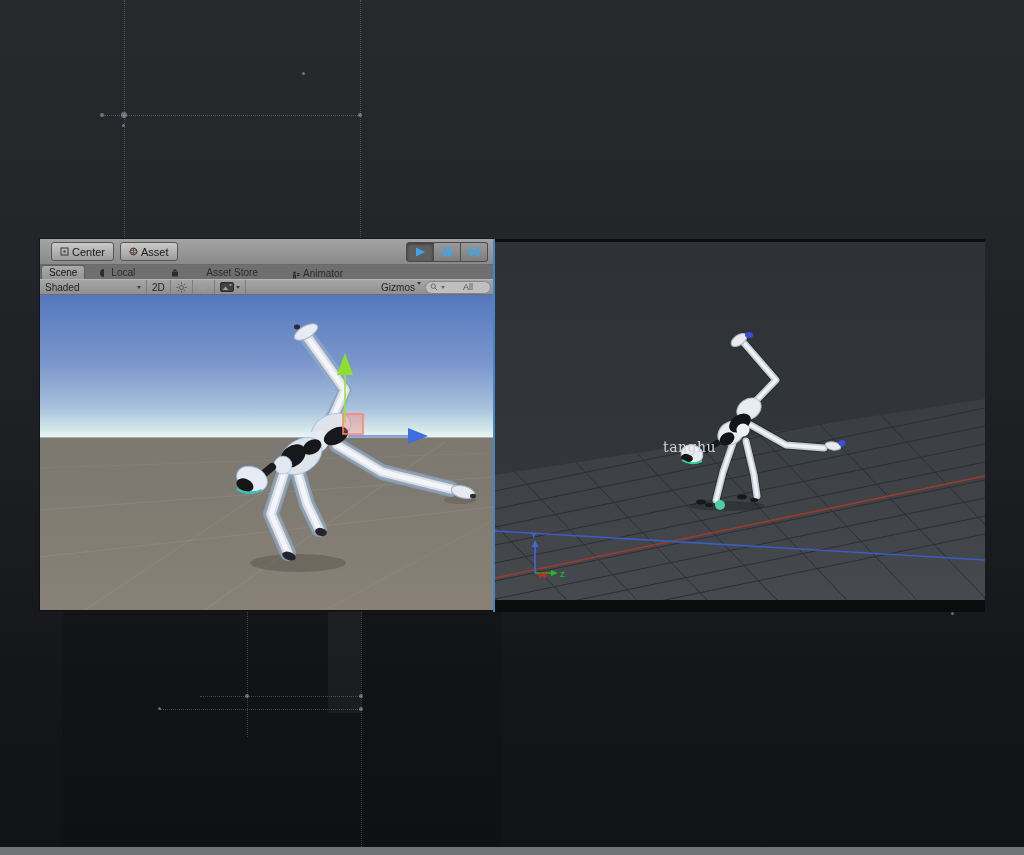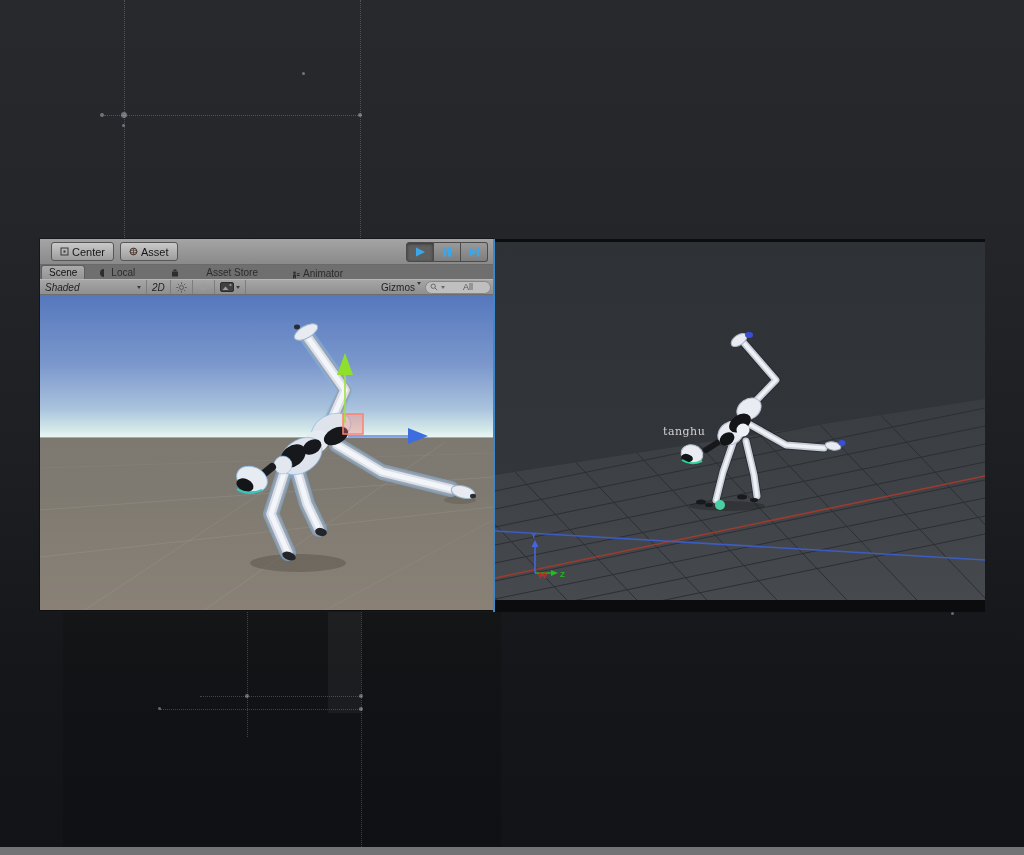--- a/index.html
+++ b/index.html
@@ -29,38 +29,38 @@
   .pb:last-child{border-radius:0 3px 3px 0;}
   .pb.active{background:#5f5f5f;box-shadow:inset 0 1px 3px rgba(0,0,0,.45);}
   .u-tabs{height:14px;background:#6f6f6f;display:flex;align-items:flex-end;padding-left:1px;flex:0 0 auto;}
   .u-tab{height:13px;display:flex;align-items:center;gap:3px;padding:0 7px;
     font-size:10px;color:#2c2c2c;white-space:nowrap;}
   .u-tab.active{background:linear-gradient(#ababab,#949494);border-radius:3px 3px 0 0;color:#111;
     border:1px solid #5e5e5e;border-bottom:none;}
   .u-scenebar{height:14px;background:linear-gradient(#a6a6a6,#8f8f8f);
     border-top:1px solid #b6b6b6;border-bottom:1px solid #6e6e6e;
     display:flex;align-items:center;font-size:10px;color:#222;position:relative;flex:0 0 auto;}
-  .seg{height:100%;display:flex;align-items:center;padding:0 5px;border-right:1px solid #7d7d7d;font-style:italic;}
+  .seg{height:100%;display:flex;align-items:center;padding:0 5px;border-right:1px solid #7d7d7d;}
   .caret{width:0;height:0;border-left:3px solid transparent;border-right:3px solid transparent;
     border-top:4px solid #3c3c3c;display:inline-block;margin-left:4px;}
   .caret.sm{border-left-width:2px;border-right-width:2px;border-top-width:3px;margin-left:2px;}
   .shaded-dd{width:96px;justify-content:space-between;}
   .sb-right{position:absolute;right:2px;top:0;height:100%;display:flex;align-items:center;gap:4px;}
   .search-pill{width:56px;height:11px;background:#bfbfbf;border:1px solid #878787;border-radius:7px;
     display:flex;align-items:center;padding:0 4px;font-size:9px;color:#555;gap:1px;}
   .u-viewport{flex:1;position:relative;overflow:hidden;
     background:linear-gradient(180deg,#5578bd 0%,#7b97cc 22%,#a9c2dd 36%,#d6eaea 43%,#e9f6f4 45%,
       #7d7870 45.4%,#7f7a71 62%,#898176 100%);}
   .u-viewport svg{position:absolute;left:0;top:0;}
   
   .viewer{left:493px;top:239px;width:490px;height:373px;background:#33363a;
     border-left:2px solid #3f88cc;position:absolute;overflow:hidden;}
   .viewer svg{position:absolute;left:0;top:0;}
-  .agent-label{position:absolute;left:168px;top:186px;font-family:"DejaVu Serif",serif;
-    font-size:11px;color:#d2d2d2;letter-spacing:.5px;}
+  .agent-label{position:absolute;left:168px;top:200px;font-family:"DejaVu Serif",serif;
+    font-size:14px;color:#d2d2d2;letter-spacing:.5px;}
   .icon{display:inline-block;line-height:0;}
 </style>
 </head>
 <body>
 
 <div class="abs vdots" style="left:124px;top:0;height:238px;"></div>
 <div class="abs vdots" style="left:360px;top:0;height:238px;"></div>
 <div class="abs hdots" style="left:104px;top:115px;width:258px;"></div>
 <div class="abs dot" style="left:121px;top:112px;width:6px;height:6px;"></div>
 <div class="abs dot" style="left:100px;top:113px;width:4px;height:4px;"></div>

